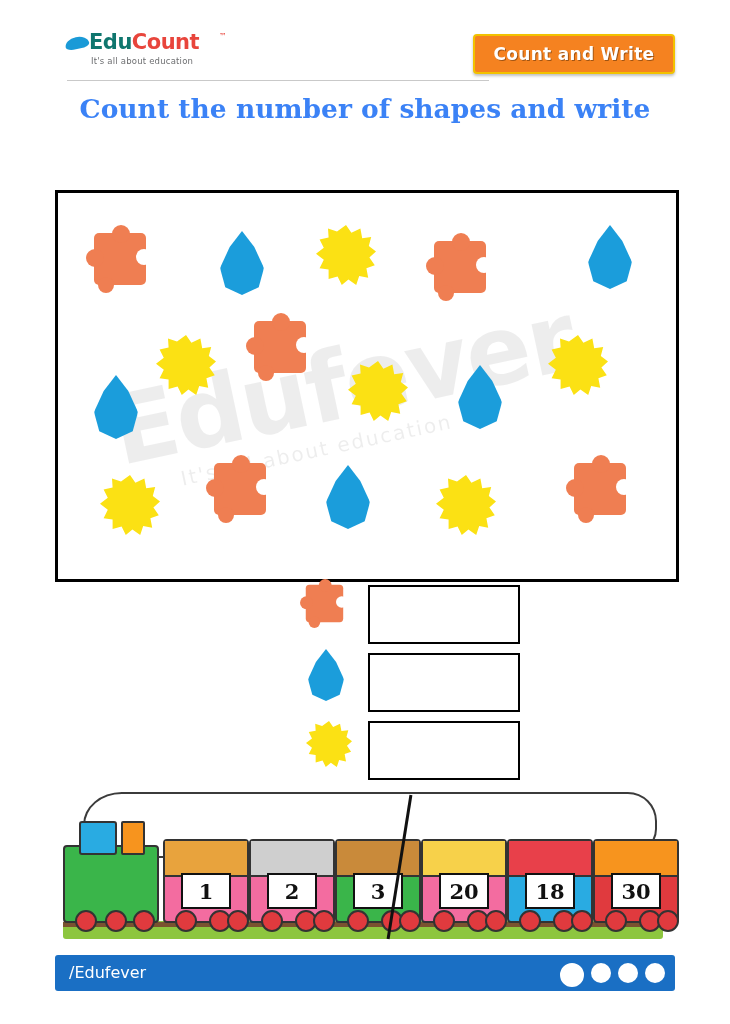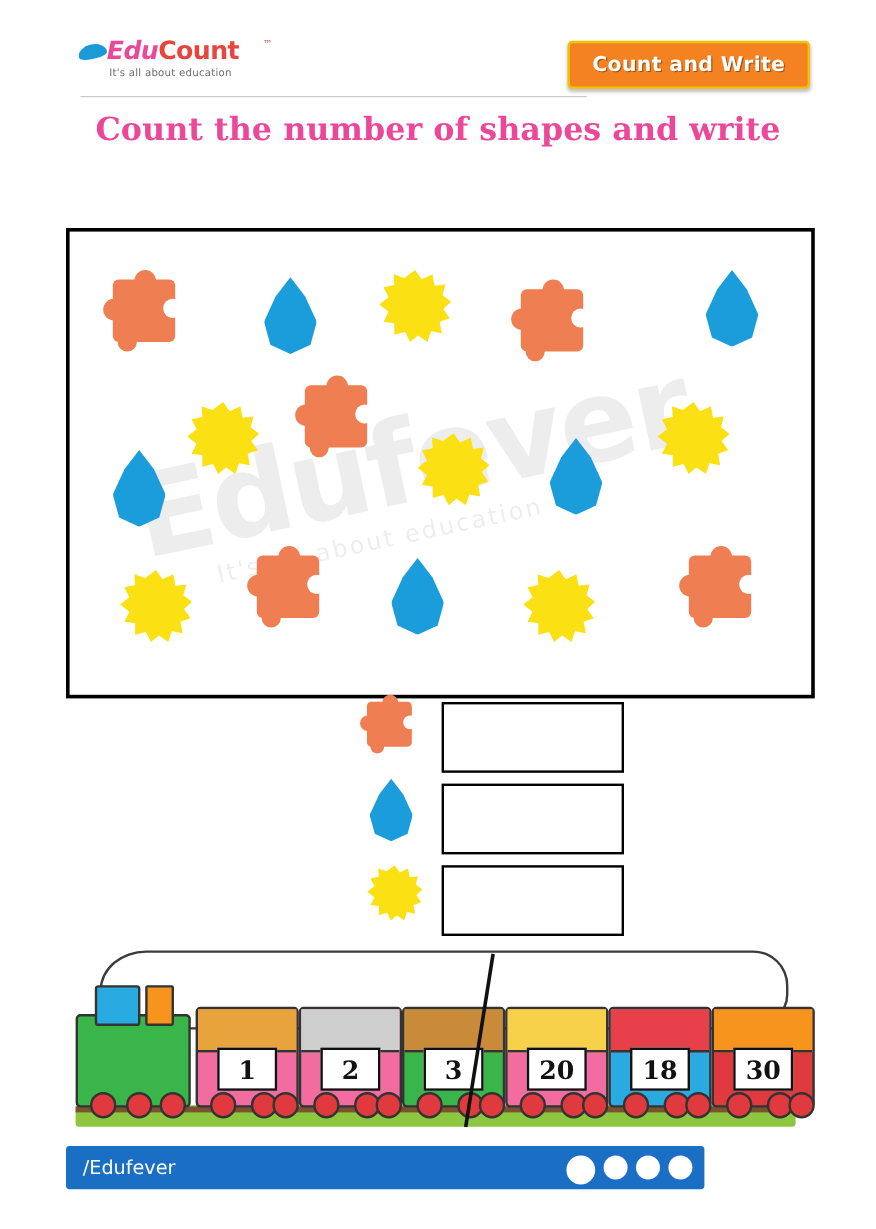--- a/index.html
+++ b/index.html
@@ -55,21 +55,21 @@
   }
   .logo-text {
     position: absolute;
     left: 24px;
     top: 0px;
     font-family: "DejaVu Sans", sans-serif;
     font-weight: bold;
     font-size: 21px;
     letter-spacing: -0.5px;
   }
-  .logo-text .edu { color: #ec4899; font-style: italic; }
+  .logo-text .edu { color: #0f766e; }
   .logo-text .fever { color: #e8453c; }
   .logo-tm {
     position: absolute;
     left: 154px;
     top: 2px;
     font-size: 8px;
     color: #e8453c;
     font-family: "DejaVu Sans", sans-serif;
   }
   .logo-tagline {
@@ -117,21 +117,21 @@
   .title {
     position: absolute;
     left: 45px;
     top: 92px;
     width: 640px;
     text-align: center;
     font-family: "DejaVu Serif", serif;
     font-weight: bold;
     font-size: 26.5px;
     line-height: 34px;
-    color: #ec4899;
+    color: #3b82f6;
   }
 
   
   .shape-box {
     position: absolute;
     left: 55px;
     top: 190px;
     width: 618px;
     height: 386px;
     border: 3px solid #000000;
@@ -357,21 +357,21 @@
     height: 146px;
     background: #111;
     transform: rotate(9deg);
   }
 
   
   .footer {
     position: absolute;
     left: 55px;
     top: 955px;
-    width: 532px;
+    width: 620px;
     height: 36px;
     background: #1a6fc4;
     border-radius: 3px;
   }
   .footer-text {
     position: absolute;
     left: 14px;
     top: 8px;
     font-family: "DejaVu Sans", sans-serif;
     font-size: 16px;

